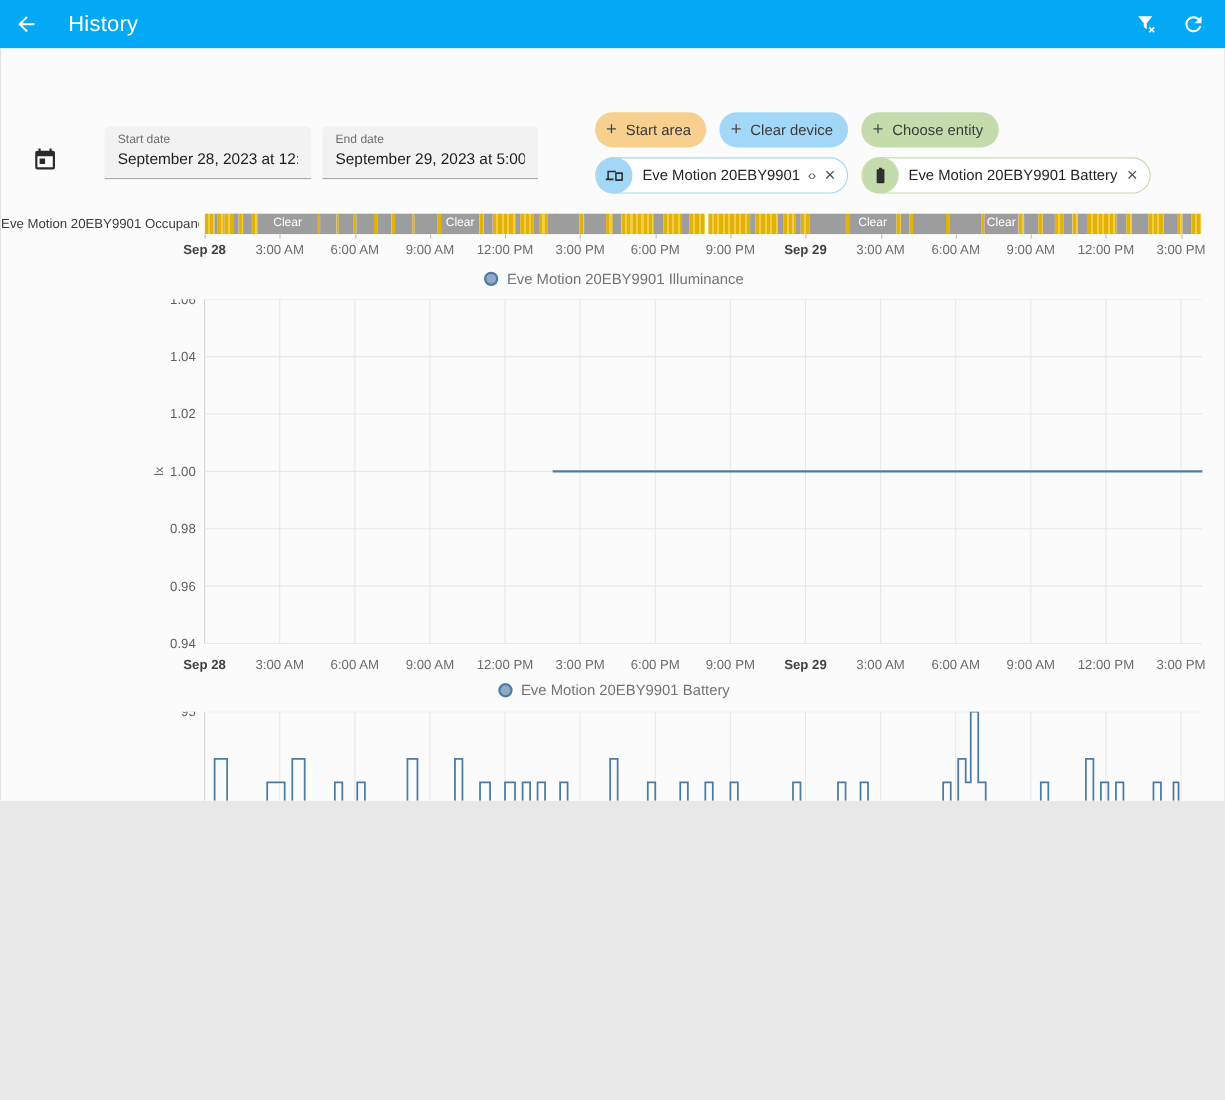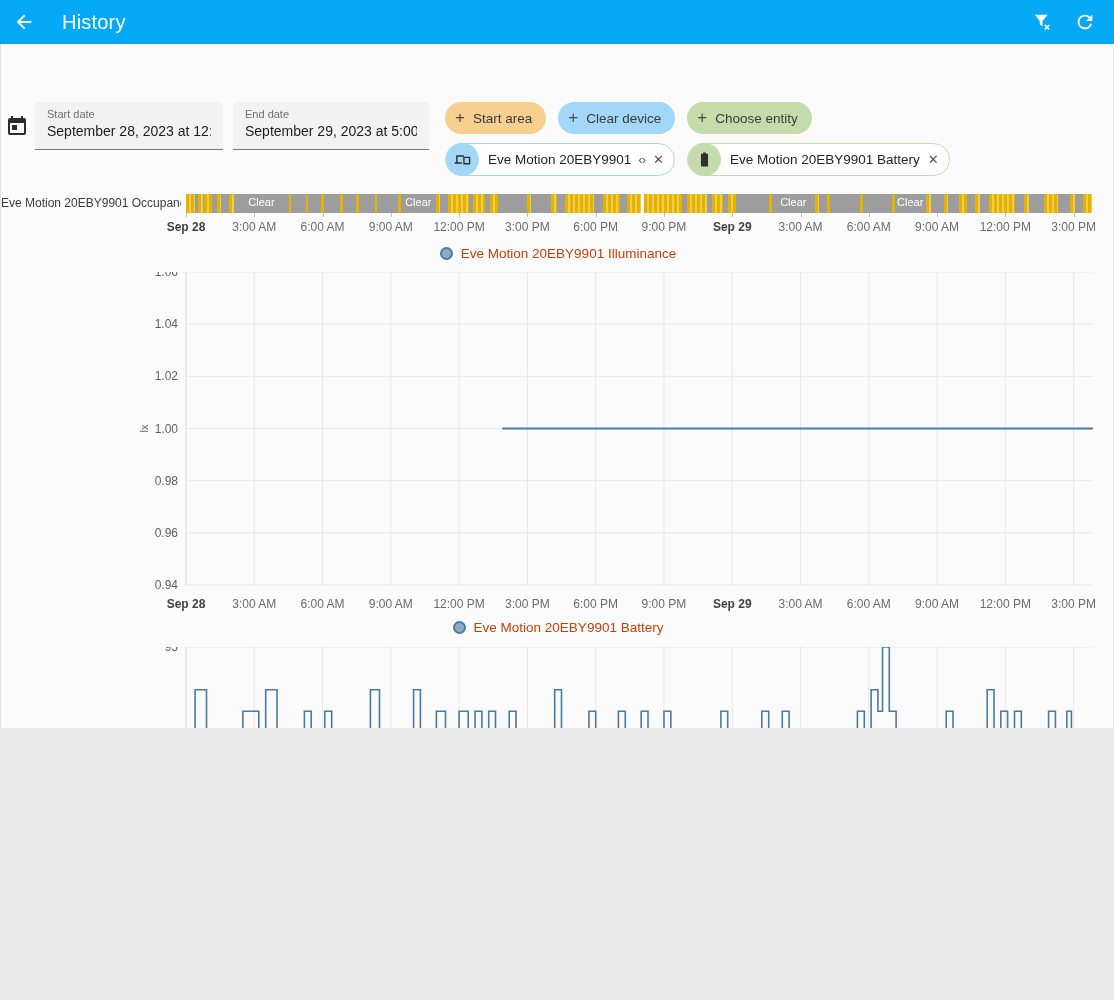--- a/index.html
+++ b/index.html
@@ -14,21 +14,21 @@
   .appbar .title { font-size:20px; font-weight:500; margin-left:14px; letter-spacing:.2px; }
   .appbar .spacer { flex:1; }
   .appbar .abtn { width:42px; height:44px; display:flex; align-items:center; justify-content:center; cursor:pointer; }
 
   
   .content { position:absolute; left:0; top:44px; width:1114px; height:919px; background:#fbfbfb;
              border-left:1px solid #e2e2e2; border-right:1px solid #e2e2e2; border-bottom:1px solid #dcdcdc; }
   .bottombar { position:absolute; left:0; top:963px; width:1114px; height:37px; background:#03a9f4; }
 
   
-  .controls { position:absolute; left:4px; top:58px; display:flex; align-items:flex-start; }
+  .controls { position:absolute; left:28px; top:58px; display:flex; align-items:center;gap:36px; }
   .cal-icon { margin-top:12px; width:24px; height:24px; flex:0 0 24px; }
   .fields { display:flex; margin-left:6px; }
   .field { background:#f2f2f2; border-bottom:1px solid #7a7a7a; border-radius:4px 4px 0 0;
            padding:6px 12px 5px 12px; height:48px; cursor:text; }
   .field + .field { margin-left:10px; }
   .field .flabel { font-size:11px; color:#6f6f6f; }
   .field .fvalue { font-size:14px; color:#1d1d1d; margin-top:3px; white-space:nowrap; overflow:hidden; }
   #start-field { width:188px; } #end-field { width:196px; }
   #start-field .fvalue { width:164px; } #end-field .fvalue { width:172px; }
 
@@ -51,21 +51,21 @@
   .tl-bar .seg { height:100%; position:relative; }
   .tl-bar .seg .seglabel { position:absolute; left:0; right:0; top:2px; text-align:center; font-size:11px; color:#fff; }
   #timeline-axis { position:absolute; left:0; top:169px; width:1114px; height:24px; }
   #timeline-axis .tick { position:absolute; top:0; width:1px; height:4px; background:#bdbdbd; }
   #timeline-axis .tlabel { position:absolute; top:7px; transform:translateX(-50%); font-size:12px; color:#6b6b6b; white-space:nowrap; }
   #timeline-axis .tlabel.bold { font-weight:700; color:#424242; }
 
   
   .legend { position:absolute; left:0; width:1114px; display:flex; align-items:center; justify-content:center; gap:8px; }
   .legend .dot { width:13px; height:13px; border-radius:50%; background:#90a9c5; border:2px solid #4a7ba6; }
-  .legend .ltext { font-size:13.5px; color:#c2410c; }
+  .legend .ltext { font-size:13.5px; color:#737373; }
   #legend-illuminance { top:202px; }
   #legend-battery { top:576px; }
   .chart-svg { position:absolute; left:0; }
   #chart-illuminance { top:228px; }
   #chart-battery { top:603px; }
 </style>
 </head>
 <body>
 
 <div id="screen">

